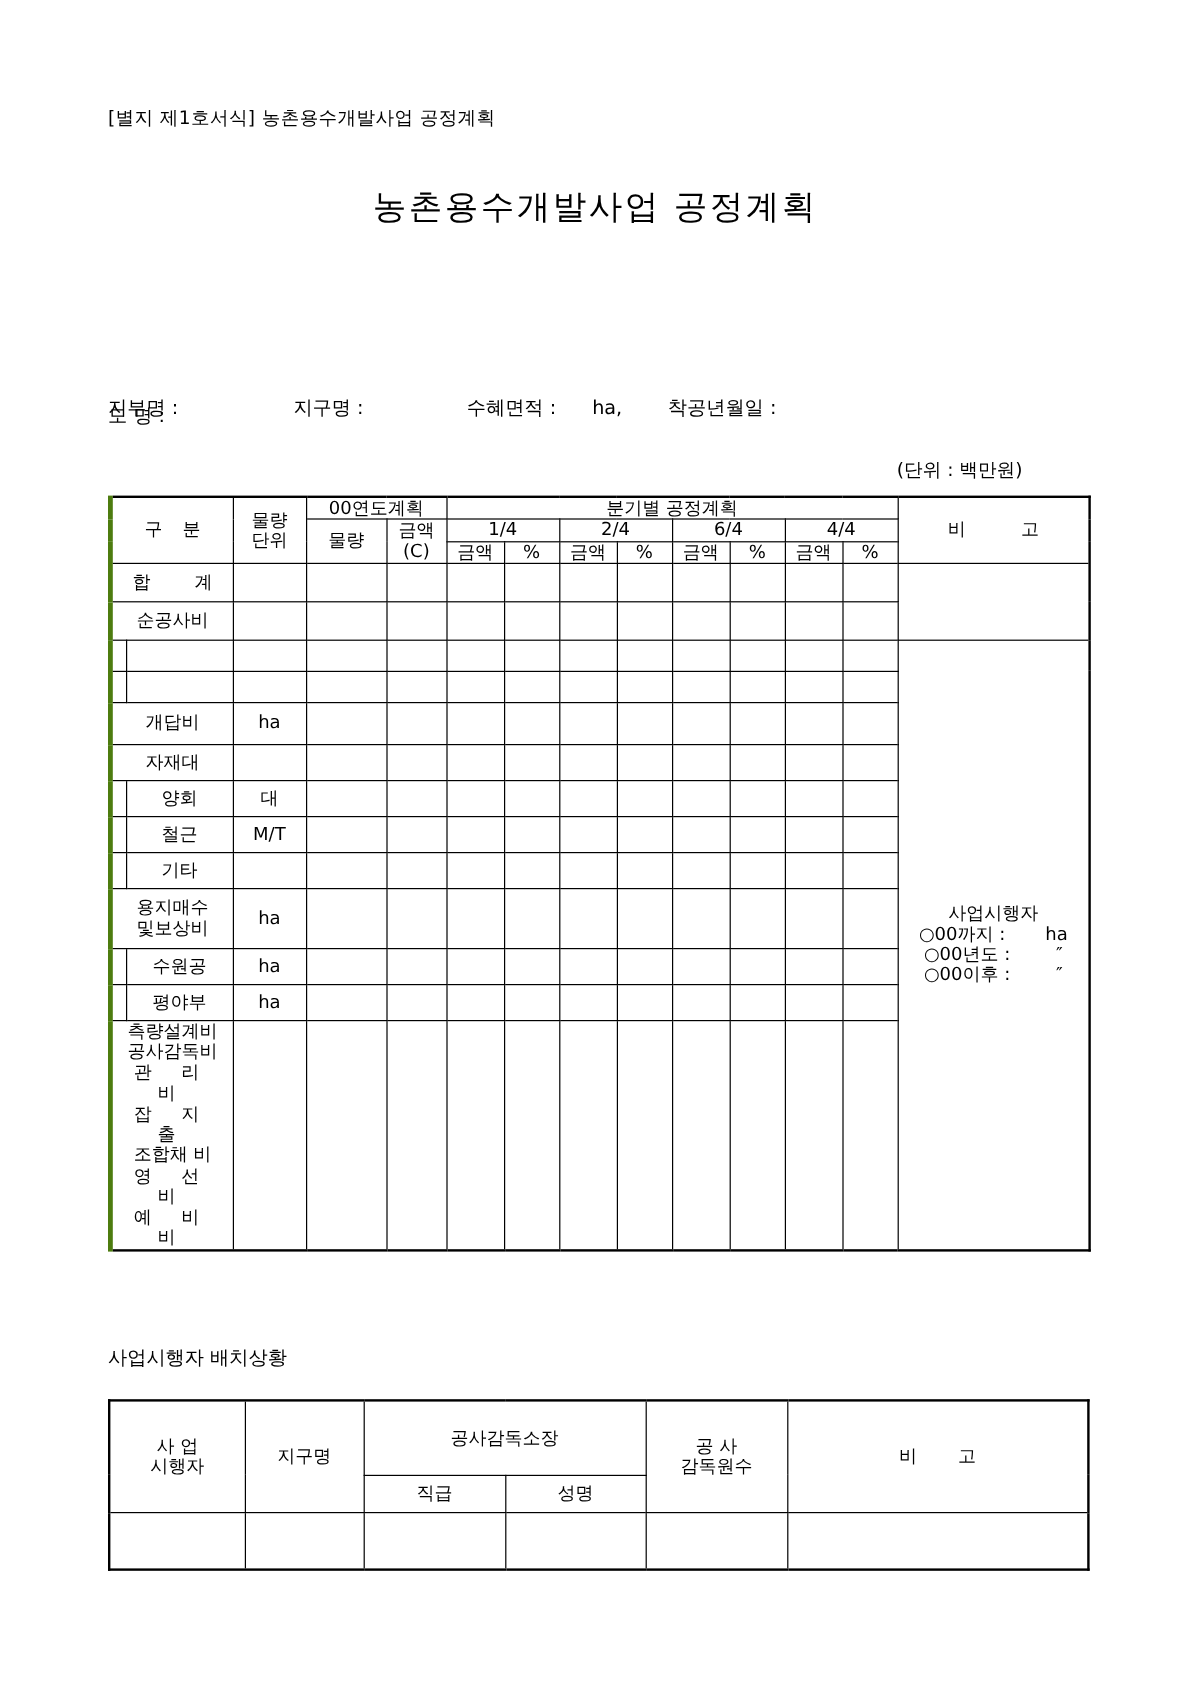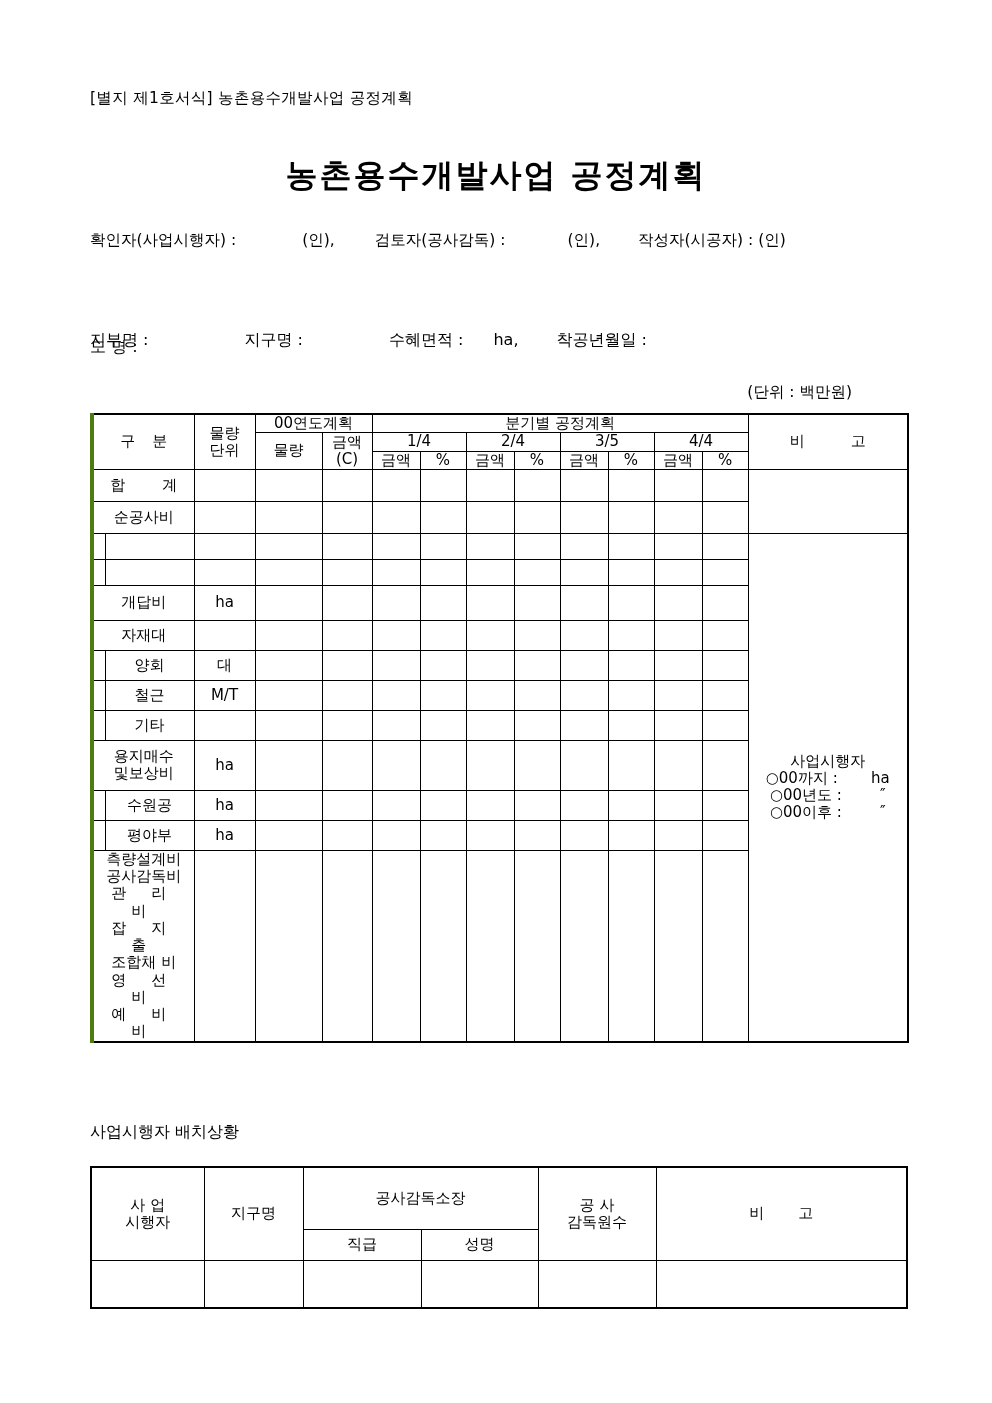--- a/index.html
+++ b/index.html
@@ -29,22 +29,22 @@
     font-size: 15.5px;
     letter-spacing: 0.3px;
     white-space: nowrap;
   }
   .doc-title {
     position: absolute;
     left: 0;
     top: 154px;
     width: 992px;
     text-align: center;
-    font-size: 32px;
-    font-weight: bold;
+    font-size: 28px;
+    font-weight: normal;
     letter-spacing: 2px;
   }
   .sign-line {
     position: absolute;
     left: 90px;
     top: 228px;
     width: 800px;
     font-size: 15.5px;
     line-height: 1.55;
   }
@@ -158,23 +158,20 @@
 </style>
 </head>
 <body>
 
 <div class="page">
 
   <div class="form-code">[별지 제1호서식] 농촌용수개발사업 공정계획</div>
 
   <div class="doc-title">농촌용수개발사업  공정계획</div>
 
-  <div class="sign-line">
-    <span>확인자(사업시행자) :</span><span class="gap-a"></span><span>(인),</span><span class="gap-b"></span><span>검토자(공사감독) :</span><span class="gap-c"></span><span>(인),</span><span class="gap-d"></span><span>작성자(시공자) :</span> <span>(인)</span>
-  </div>
 
   <div class="field-row r1">
     <span>도  명 :</span>
   </div>
 
   <div class="field-row r2">
     <span>지부명 :</span><span class="sp1"></span><span>지구명 :</span><span class="sp2"></span><span>수혜면적 :</span><span class="sp3"></span><span>ha,</span><span class="sp4"></span><span>착공년월일 :</span>
   </div>
 
   <div class="unit-note">(단위 : 백만원)</div>
@@ -210,21 +207,21 @@
         </td>
       </tr>
 
       <tr>
         <td rowspan="2">물량</td>
         <td class="amt-c" rowspan="2">
           <span>금액</span><br><span>(C)</span>
         </td>
         <td class="h-qtr" colspan="2">1/4</td>
         <td class="h-qtr" colspan="2">2/4</td>
-        <td class="h-qtr" colspan="2">3/5</td>
+        <td class="h-qtr" colspan="2">6/4</td>
         <td class="h-qtr" colspan="2">4/4</td>
       </tr>
 
       <tr>
         <td>금액</td>
         <td>%</td>
         <td>금액</td>
         <td>%</td>
         <td>금액</td>
         <td>%</td>

